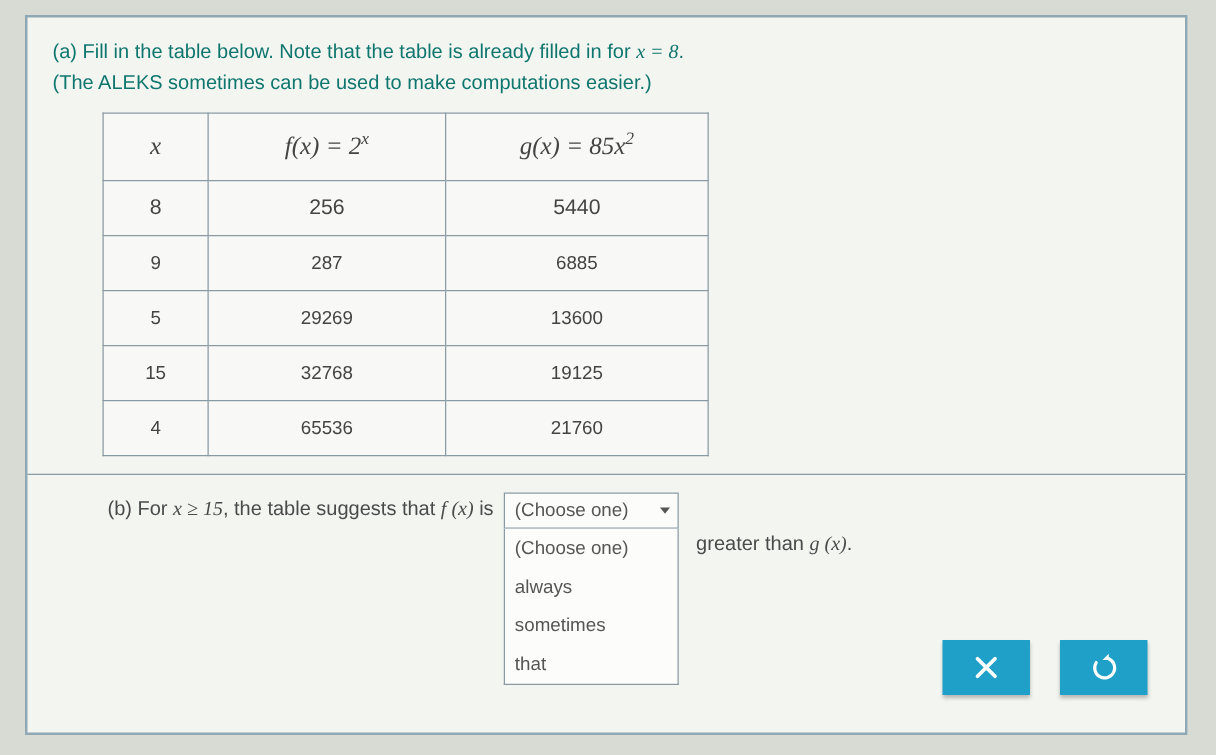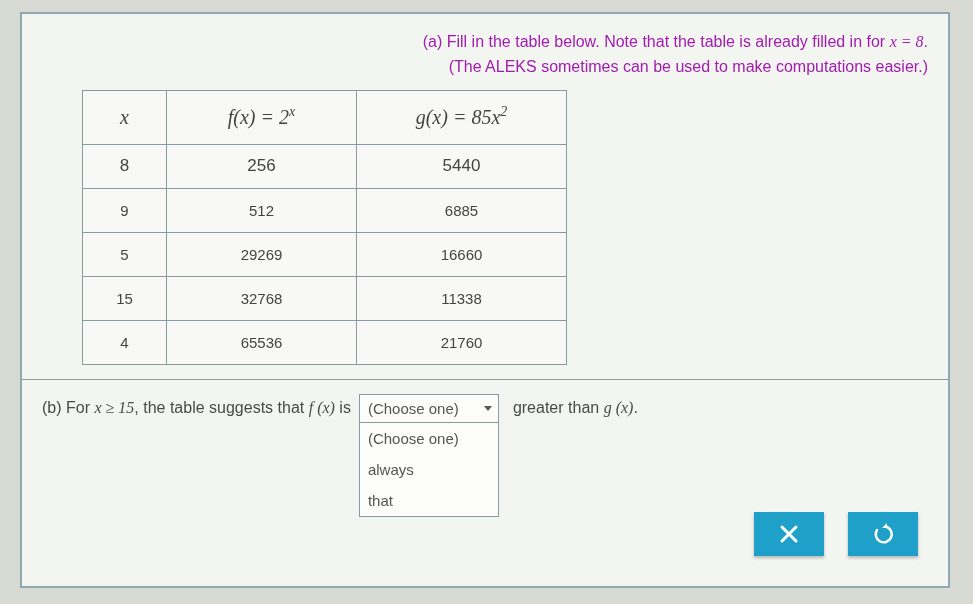--- a/index.html
+++ b/index.html
@@ -18,23 +18,22 @@
     position: absolute;
     left: 20px;
     top: 12px;
     width: 930px;
     height: 576px;
     background: #f3f5f1;
     border: 2px solid #8fa8b3;
   }
   .prompt-a {
     padding: 16px 20px 10px 20px;
-    color: #a21caf;
+    color: #0f766e;
     line-height: 1.55;
-    text-align: right;
   }
   .table-wrap {
     padding: 0 0 14px 60px;
   }
   table.data {
     border-collapse: collapse;
     background: #f8f9f7;
   }
   table.data th, table.data td {
     border: 1px solid #8a9aa2;
@@ -146,60 +145,61 @@
         </tr>
       </thead>
       <tbody>
         <tr>
           <td class="big">8</td>
           <td class="big">256</td>
           <td class="big">5440</td>
         </tr>
         <tr>
           <td class="dim">9</td>
-          <td class="dim">512</td>
+          <td class="dim">287</td>
           <td class="dim">6885</td>
         </tr>
         <tr>
           <td class="dim">5</td>
           <td class="dim">29269</td>
-          <td class="dim">16660</td>
+          <td class="dim">13600</td>
         </tr>
         <tr>
           <td class="dim">15</td>
           <td class="dim">32768</td>
-          <td class="dim">11338</td>
+          <td class="dim">19125</td>
         </tr>
         <tr>
           <td class="dim">4</td>
           <td class="dim">65536</td>
           <td class="dim">21760</td>
         </tr>
       </tbody>
     </table>
   </div>
 
   <div class="row-b">
-    <div style="flex:0 0 auto; padding-top:5px;">
+    <div style="flex:0 0 auto; padding-top:5px;margin-left:44px;">
       <span>(b) For </span><span class="math">x ≥ 15</span><span>, the table suggests that </span><span class="math">f (x)</span><span> is</span>
     </div>
 
     <div class="dropdown">
       <div class="dd-btn">
         <span>(Choose one)</span>
         <span class="dd-caret"></span>
       </div>
       <div class="dd-list">
         <div class="dd-item">(Choose one)</div>
         <div class="dd-item">always</div>
+        <div class="dd-item">sometimes</div>
         <div class="dd-item">that</div>
       </div>
     </div>
 
-    <div style="flex:0 0 auto; padding-top:5px; padding-left:6px;">
+    <div style="flex:0 0 auto; padding-top:5px; padding-left:6px;margin-top:28px;">
       <span>greater than </span><span class="math">g (x)</span><span>.</span>
     </div>
   </div>
 
   <div class="action-btns">
     <button class="sqbtn" title="close">
       <svg viewBox="0 0 24 24">
           <path d="M5 5 L19 19 M19 5 L5 19" stroke="#fff" stroke-width="3" fill="none" stroke-linecap="round"></path>
         </svg>
     </button>

